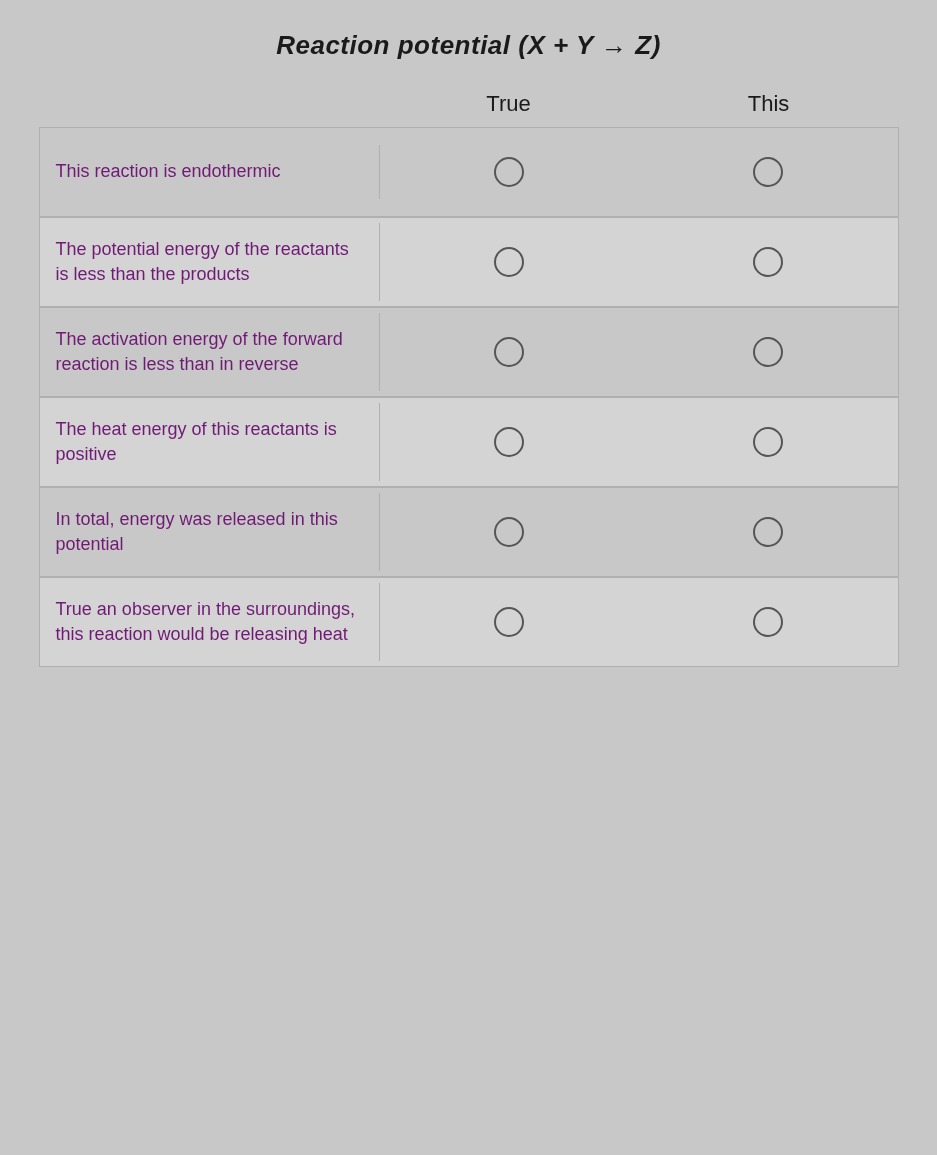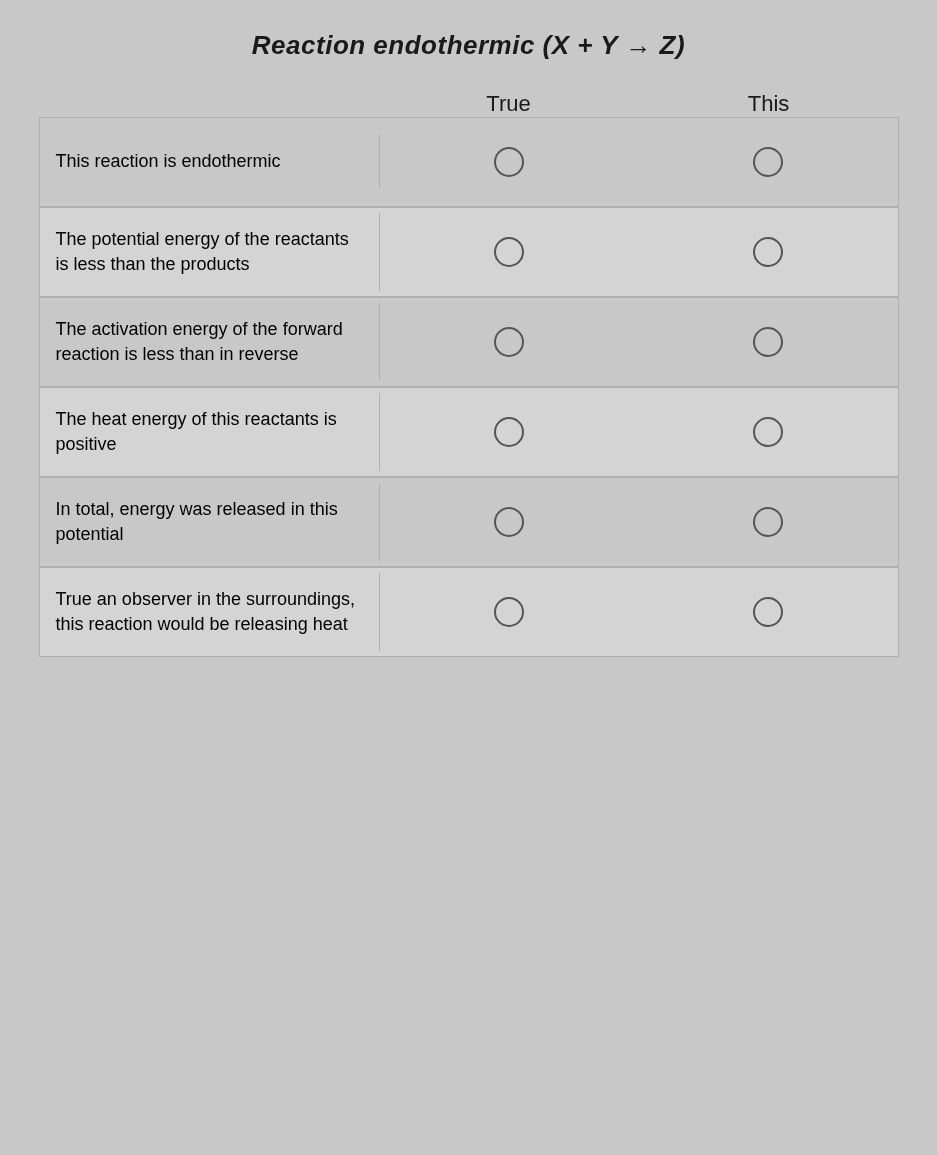--- a/index.html
+++ b/index.html
@@ -30,20 +30,21 @@
     }
 
     .table-container {
       width: 860px;
       background: transparent;
     }
 
     .header-row {
       display: grid;
       grid-template-columns: 340px 1fr 1fr;
+      margin-bottom: 10px;
     }
 
     .header-cell {
       text-align: center;
       font-size: 22px;
       font-weight: 400;
       color: #1a1a1a;
     }
 
     .header-cell.empty {
@@ -63,21 +64,21 @@
       background-color: #c8c8c8;
     }
 
     .question-row:nth-child(odd) {
       background-color: #d4d4d4;
     }
 
     .question-text {
       padding: 14px 16px;
       font-size: 18px;
-      color: #000000;
+      color: #701a75;
       line-height: 1.4;
       border-right: 1px solid #b0b0b0;
     }
 
     .radio-cell {
       display: flex;
       align-items: center;
       justify-content: center;
       padding: 14px;
     }
@@ -96,21 +97,21 @@
     }
 
     .radio-btn:checked {
       background: #555;
     }
   </style>
 </head>
 <body>
 
 <h1 class="page-title">
-  <span>Reaction endothermic (X + Y → Z)</span>
+  <span>Reaction potential (X + Y → Z)</span>
 </h1>
 
 <div class="table-container">
 
   <div class="header-row">
     <div class="header-cell empty"></div>
     <div class="header-cell">True</div>
     <div class="header-cell">This</div>
   </div>
 

